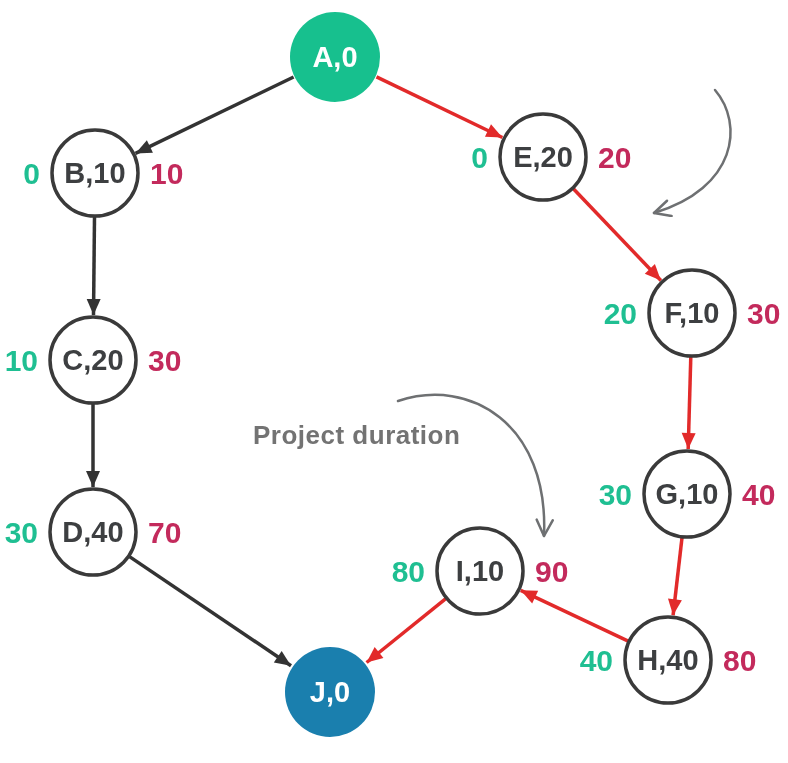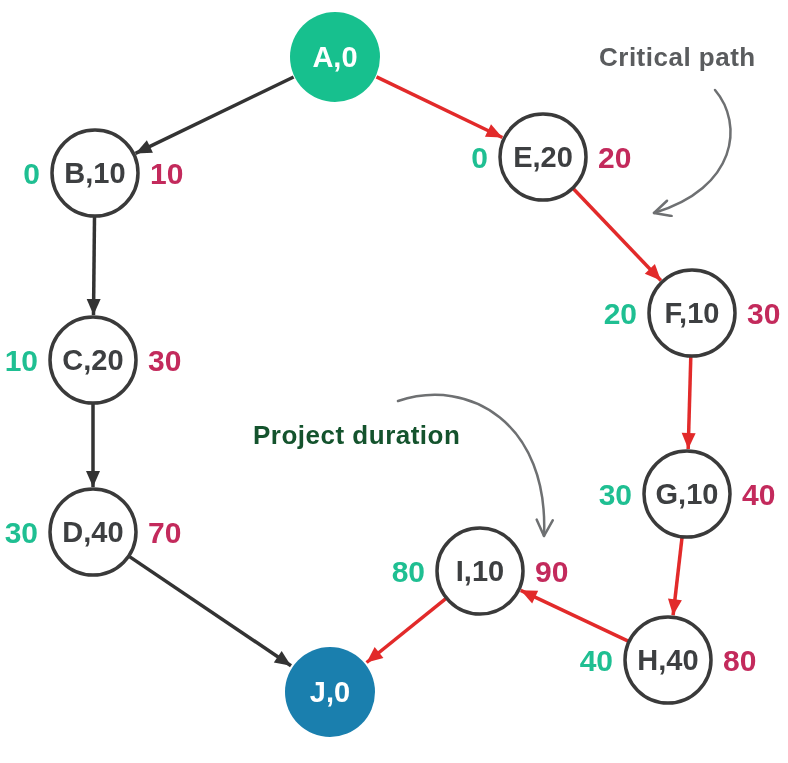--- a/index.html
+++ b/index.html
@@ -120,17 +120,16 @@
           <text x="330" y="692" fill="#ffffff" font-size="29" font-weight="bold" text-anchor="middle" dy="0.36em">J,0</text>
         </g>
       </g>
 
     <g id="annotation-arrows">
       <path id="critical-arrow" d="M 715 90 C 744 124, 737 188, 654 213" fill="none" stroke-width="2.5" stroke-linecap="round" marker-end="url(#arrow-curve)" stroke="#6e7072"></path>
       <path id="duration-arrow" d="M 398 401 C 470 377, 549 424, 544 536" fill="none" stroke-width="2.5" stroke-linecap="round" marker-end="url(#arrow-curve)" stroke="#6e7072"></path>
     </g>
   </svg>
 
-  <div class="anno anno-critical" style="color: rgb(90, 92, 94);">Critical path</div>
 
-  <div class="anno anno-duration" style="color: #14532d;">Project duration</div>
+  <div class="anno anno-duration" style="color: #737373;">Project duration</div>
 
 </div>
 
 </body></html>

